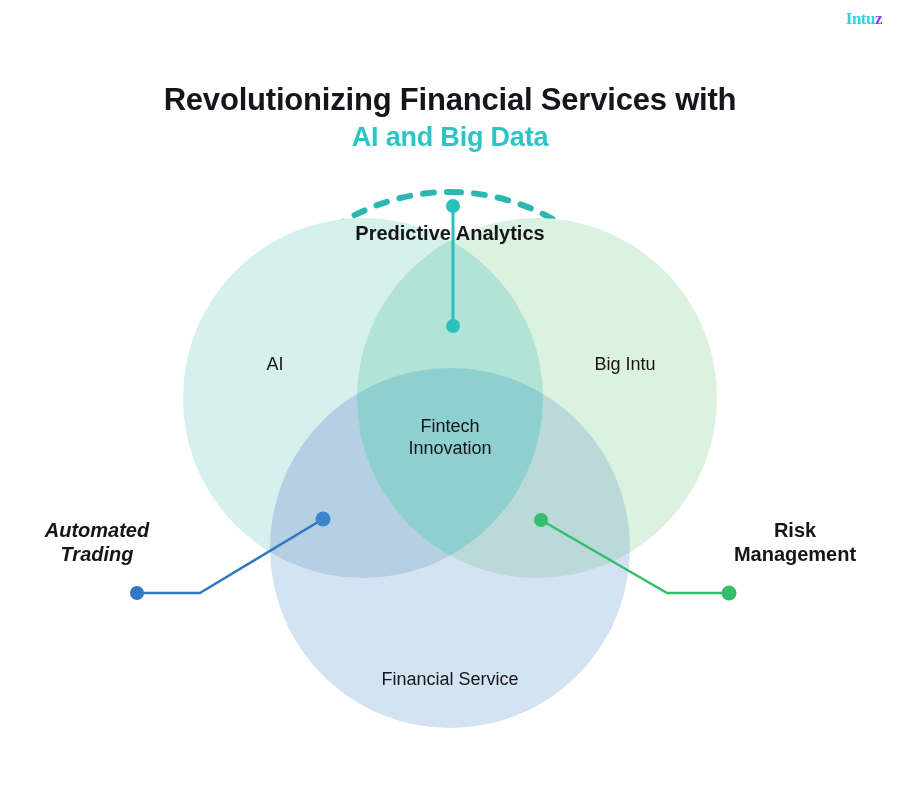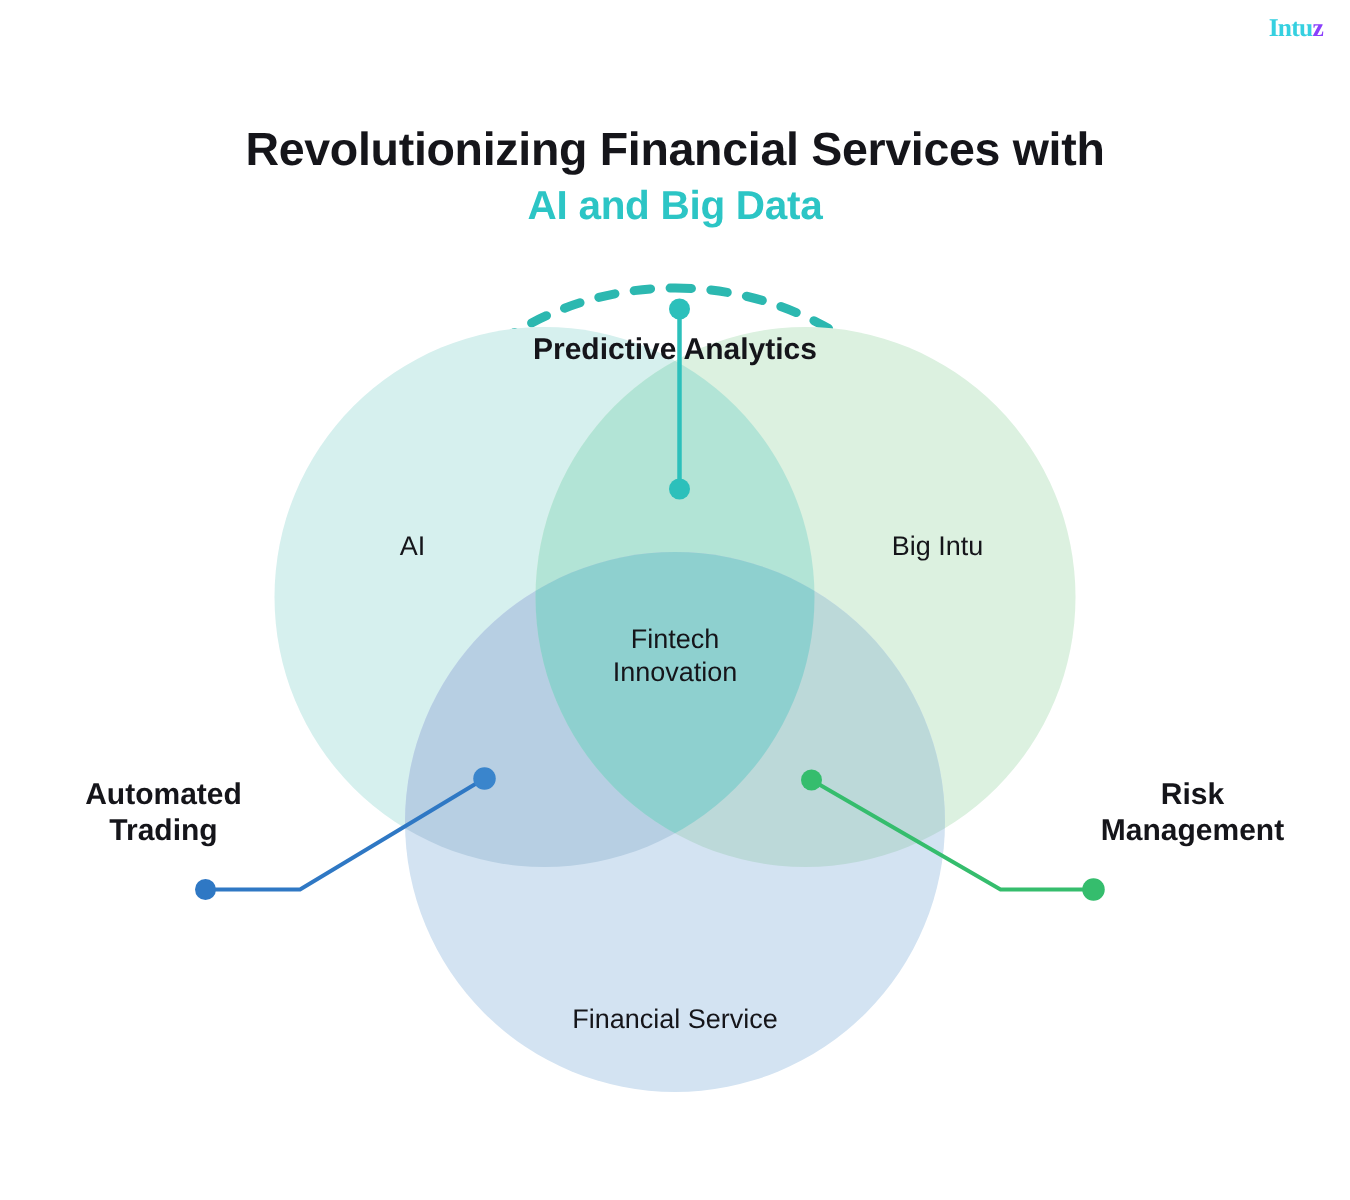--- a/index.html
+++ b/index.html
@@ -116,23 +116,24 @@
     top: 416px;
     width: 200px;
   }
   #label-financial {
     left: 330px;
     top: 637px;
     width: 240px;
     margin-top: 32px;
   }
   #label-automated {
-    left: 14px;
+    left: 2px;
     top: 518px;
     width: 190px;
+    font-style: italic;
   }
   #label-risk {
     left: 700px;
     top: 518px;
     width: 190px;
   }
 </style>
 </head>
 <body>
 

